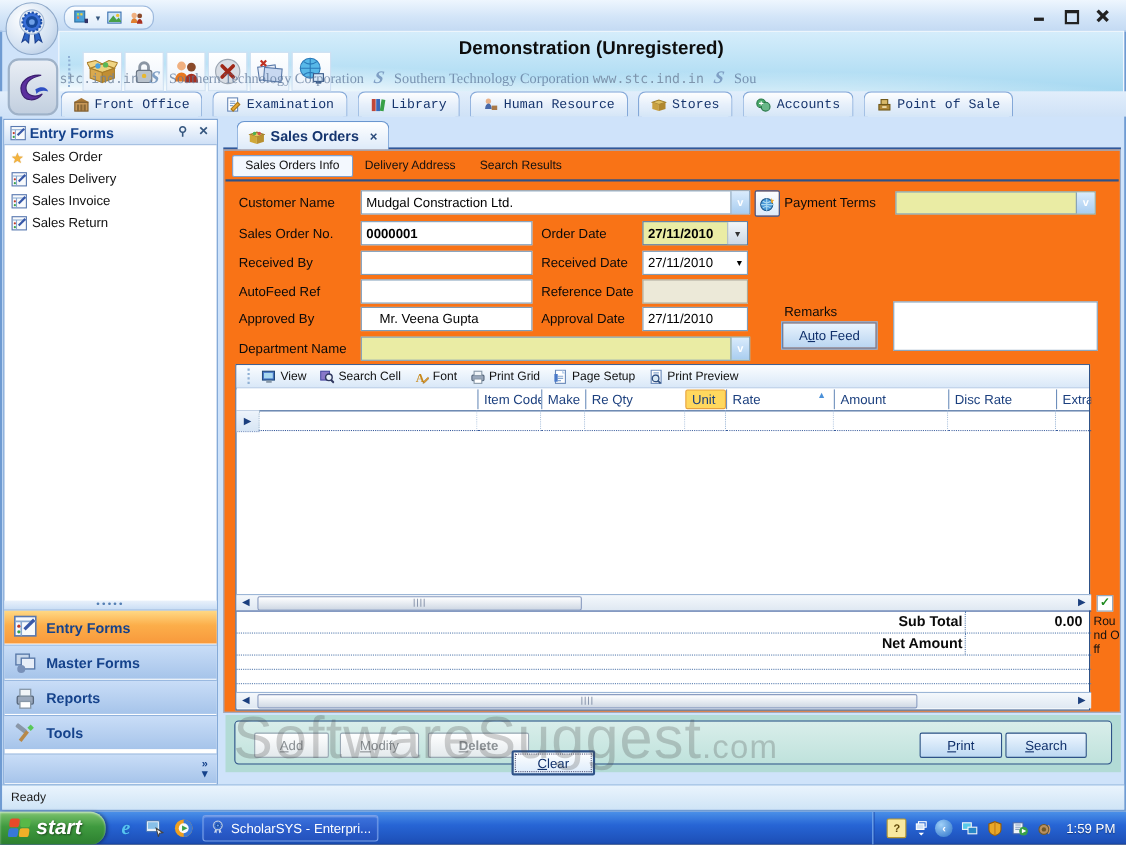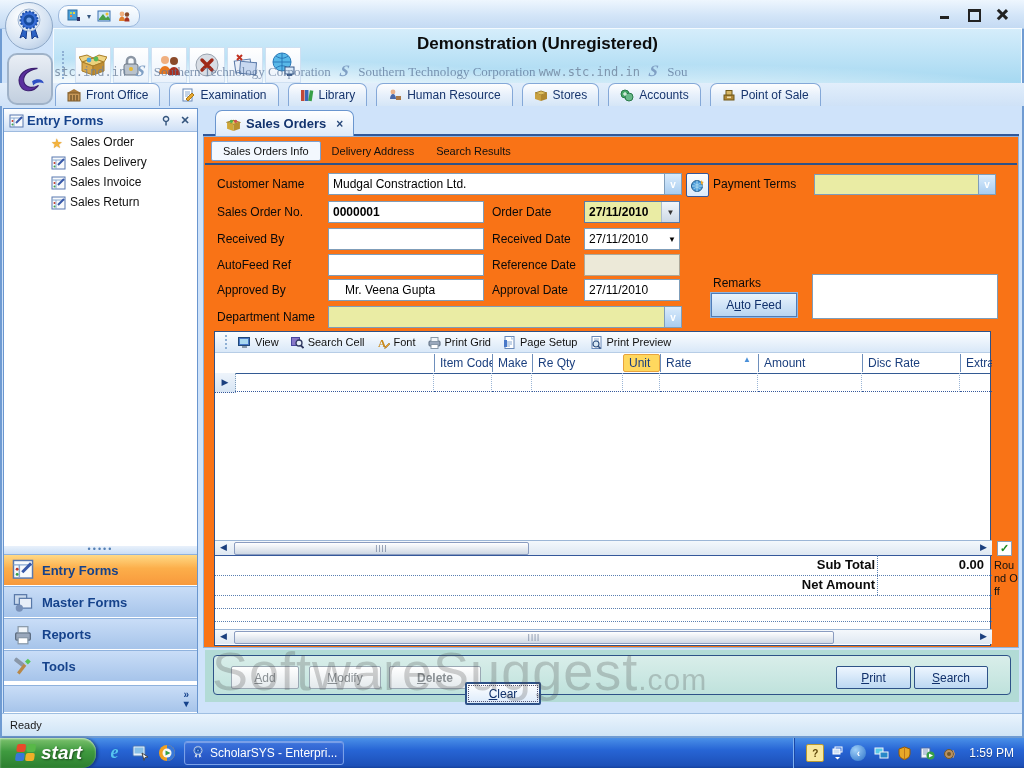--- a/index.html
+++ b/index.html
@@ -34,34 +34,34 @@
        font-family:"Liberation Serif",serif;font-size:13px;color:rgba(92,118,152,.75);z-index:6;}
   .bwm .sw{display:inline-block;font-weight:bold;font-style:italic;font-size:16px;color:#7f9fc4;margin:0 6px;transform:skewX(-12deg);}
   .bwm .mono{font-family:"DejaVu Sans Mono",monospace;font-size:12px;color:rgba(110,130,155,.8);}
   .logo-tile{position:absolute;left:7px;top:53px;width:42px;height:48px;border-radius:10px;
              background:linear-gradient(#e9eef5,#c2cfdf);border:2px solid #9fb2c8;display:flex;align-items:center;justify-content:center;z-index:30;}
   .bigbar{position:absolute;left:8px;top:18px;height:36px;display:flex;align-items:center;gap:2px;z-index:5;}
   .grip{width:5px;height:28px;border-left:2px dotted #8fb0d4;margin-right:4px;}
   .tool-tile{width:34px;height:34px;background:linear-gradient(#ffffff,#eaf2fb);border:1px solid #cfe0f2;
              display:flex;align-items:center;justify-content:center;cursor:pointer;}
   
-  .tabstrip{position:absolute;left:0;top:83px;width:1024px;height:23px;background:linear-gradient(#e2eefb,#cfe2f7);}
+  .tabstrip{position:absolute;left:0;top:83px;width:1024px;height:23px;background:linear-gradient(#e2eefb,#cfe2f7);font-family:Liberation Mono, monospace;}
   .rtabs{position:absolute;left:55px;top:0;display:flex;gap:9px;}
   .rtab{height:22px;padding:0 11px;display:flex;align-items:center;gap:5px;font-size:12px;color:#17356d;
         background:linear-gradient(#fefefe,#e7f0fb 50%,#d5e6f7);border:1px solid #84a8d8;border-bottom:none;
         border-radius:7px 7px 0 0;cursor:pointer;white-space:nowrap;}
   .ti{width:14px;height:14px;flex:none;}
   
   .sidebar{position:absolute;left:3px;top:108px;width:193px;height:604px;background:#fff;border:1px solid #6a96cf;}
   .sbhead{position:absolute;left:0;top:0;width:100%;height:23px;display:flex;align-items:center;gap:5px;padding:0 5px;box-sizing:border-box;
           background:linear-gradient(#ffffff,#cfe0f6);border-bottom:1px solid #9ebbdf;}
   .sbhead .t{font-size:13px;font-weight:bold;color:#15428b;flex:1;}
   .pin,.sbx{width:14px;height:14px;color:#35567e;font-size:11px;line-height:14px;text-align:center;cursor:pointer;}
   .pin::after{content:"⚲";font-weight:bold;} .sbx::after{content:"✕";font-weight:bold;}
-  .sblist{position:absolute;left:0;top:23px;width:100%;padding-left:41px;}
+  .sblist{position:absolute;left:0;top:23px;width:100%;}
   .sbitem{height:20px;display:flex;align-items:center;gap:6px;padding-left:6px;font-size:12px;color:#111;cursor:pointer;}
   .star::after{content:"★";color:#f4b33c;text-shadow:0 0 1px #c27d12;font-size:13px;}
   .split{position:absolute;left:0;top:437px;width:100%;height:8px;background:linear-gradient(#e9f1fb,#cadef5);
          text-align:center;font-size:9px;line-height:7px;color:#5580b5;letter-spacing:2px;cursor:row-resize;}
   .split::after{content:"•••••";}
   .nav{position:absolute;left:0;width:100%;height:31px;display:flex;align-items:center;gap:8px;padding-left:8px;box-sizing:border-box;
        background:linear-gradient(#c9ddf7,#a6c4ea);border-top:1px solid #8fb2dd;font-size:13px;font-weight:bold;color:#15428b;cursor:pointer;}
   .nav.sel{background:linear-gradient(#ffd985,#fcae4a 45%,#f8993c);}
   .sbfoot{position:absolute;left:0;top:576px;width:100%;height:27px;background:linear-gradient(#c9ddf7,#a6c4ea);
           border-top:1px solid #8fb2dd;display:flex;align-items:center;justify-content:flex-end;padding-right:8px;box-sizing:border-box;
@@ -141,21 +141,21 @@
   .btn u{text-decoration:underline;}
   .btn.on{border:1px solid #2e5288;background:linear-gradient(#eef6ff,#bcd8f2);color:#10306b;cursor:pointer;}
   .btn.focus{border:2px solid #2e5288;background:linear-gradient(#ffffff,#dcebfb);color:#10306b;outline:1px dotted #557;outline-offset:-4px;cursor:pointer;}
   
   .statusbar{position:absolute;left:2px;top:713px;width:1020px;height:23px;background:linear-gradient(#eaf4fd,#cfe4f6);
              border-top:1px solid #9fbfe2;font-size:11px;color:#1a1a1a;line-height:23px;padding-left:8px;box-sizing:border-box;}
   .taskbar{position:absolute;left:0;top:738px;width:1024px;height:30px;
            background:linear-gradient(#4a90e8,#2765d5 40%,#1d50b8 92%,#15429e);}
   .startbtn{position:absolute;left:0;top:0;width:96px;height:30px;border-radius:0 14px 14px 0;cursor:pointer;
             background:linear-gradient(#7dc36e,#3f9a3f 45%,#2c7f2f);box-shadow:inset 0 1px 2px rgba(255,255,255,.6),2px 0 3px rgba(0,0,0,.35);
-            display:flex;align-items:center;gap:5px;padding-left:16px;box-sizing:border-box;}
+            display:flex;align-items:center;gap:5px;padding-left:8px;box-sizing:border-box;}
   .startbtn .st{color:#fff;font-size:19px;font-weight:bold;font-style:italic;text-shadow:1px 1px 2px rgba(0,0,0,.5);}
   .flag{width:20px;height:18px;transform:skewX(-8deg);display:grid;grid-template-columns:9px 9px;grid-template-rows:8px 8px;gap:1px;}
   .flag i{border-radius:2px;}
   .ql{position:absolute;top:4px;width:21px;height:21px;display:flex;align-items:center;justify-content:center;cursor:pointer;}
   .taskbtn{position:absolute;left:184px;top:3px;width:160px;height:24px;border:1px solid #7aa0e8;border-radius:3px;cursor:pointer;
            background:linear-gradient(#3d74dd,#2a5bc9 60%,#2452bd);display:flex;align-items:center;gap:5px;padding:0 6px;box-sizing:border-box;
            color:#fff;font-size:12px;white-space:nowrap;overflow:hidden;box-shadow:inset 0 1px 1px rgba(255,255,255,.35);}
   .tray{position:absolute;right:0;top:0;height:30px;display:flex;align-items:center;gap:7px;padding:0 10px 0 12px;
         border-left:1px solid #7fb1ef;box-shadow:inset 1px 0 0 #1a47a8;}
   .clock{color:#fff;font-size:12px;text-shadow:0 1px 1px rgba(0,0,0,.4);margin-left:4px;}

